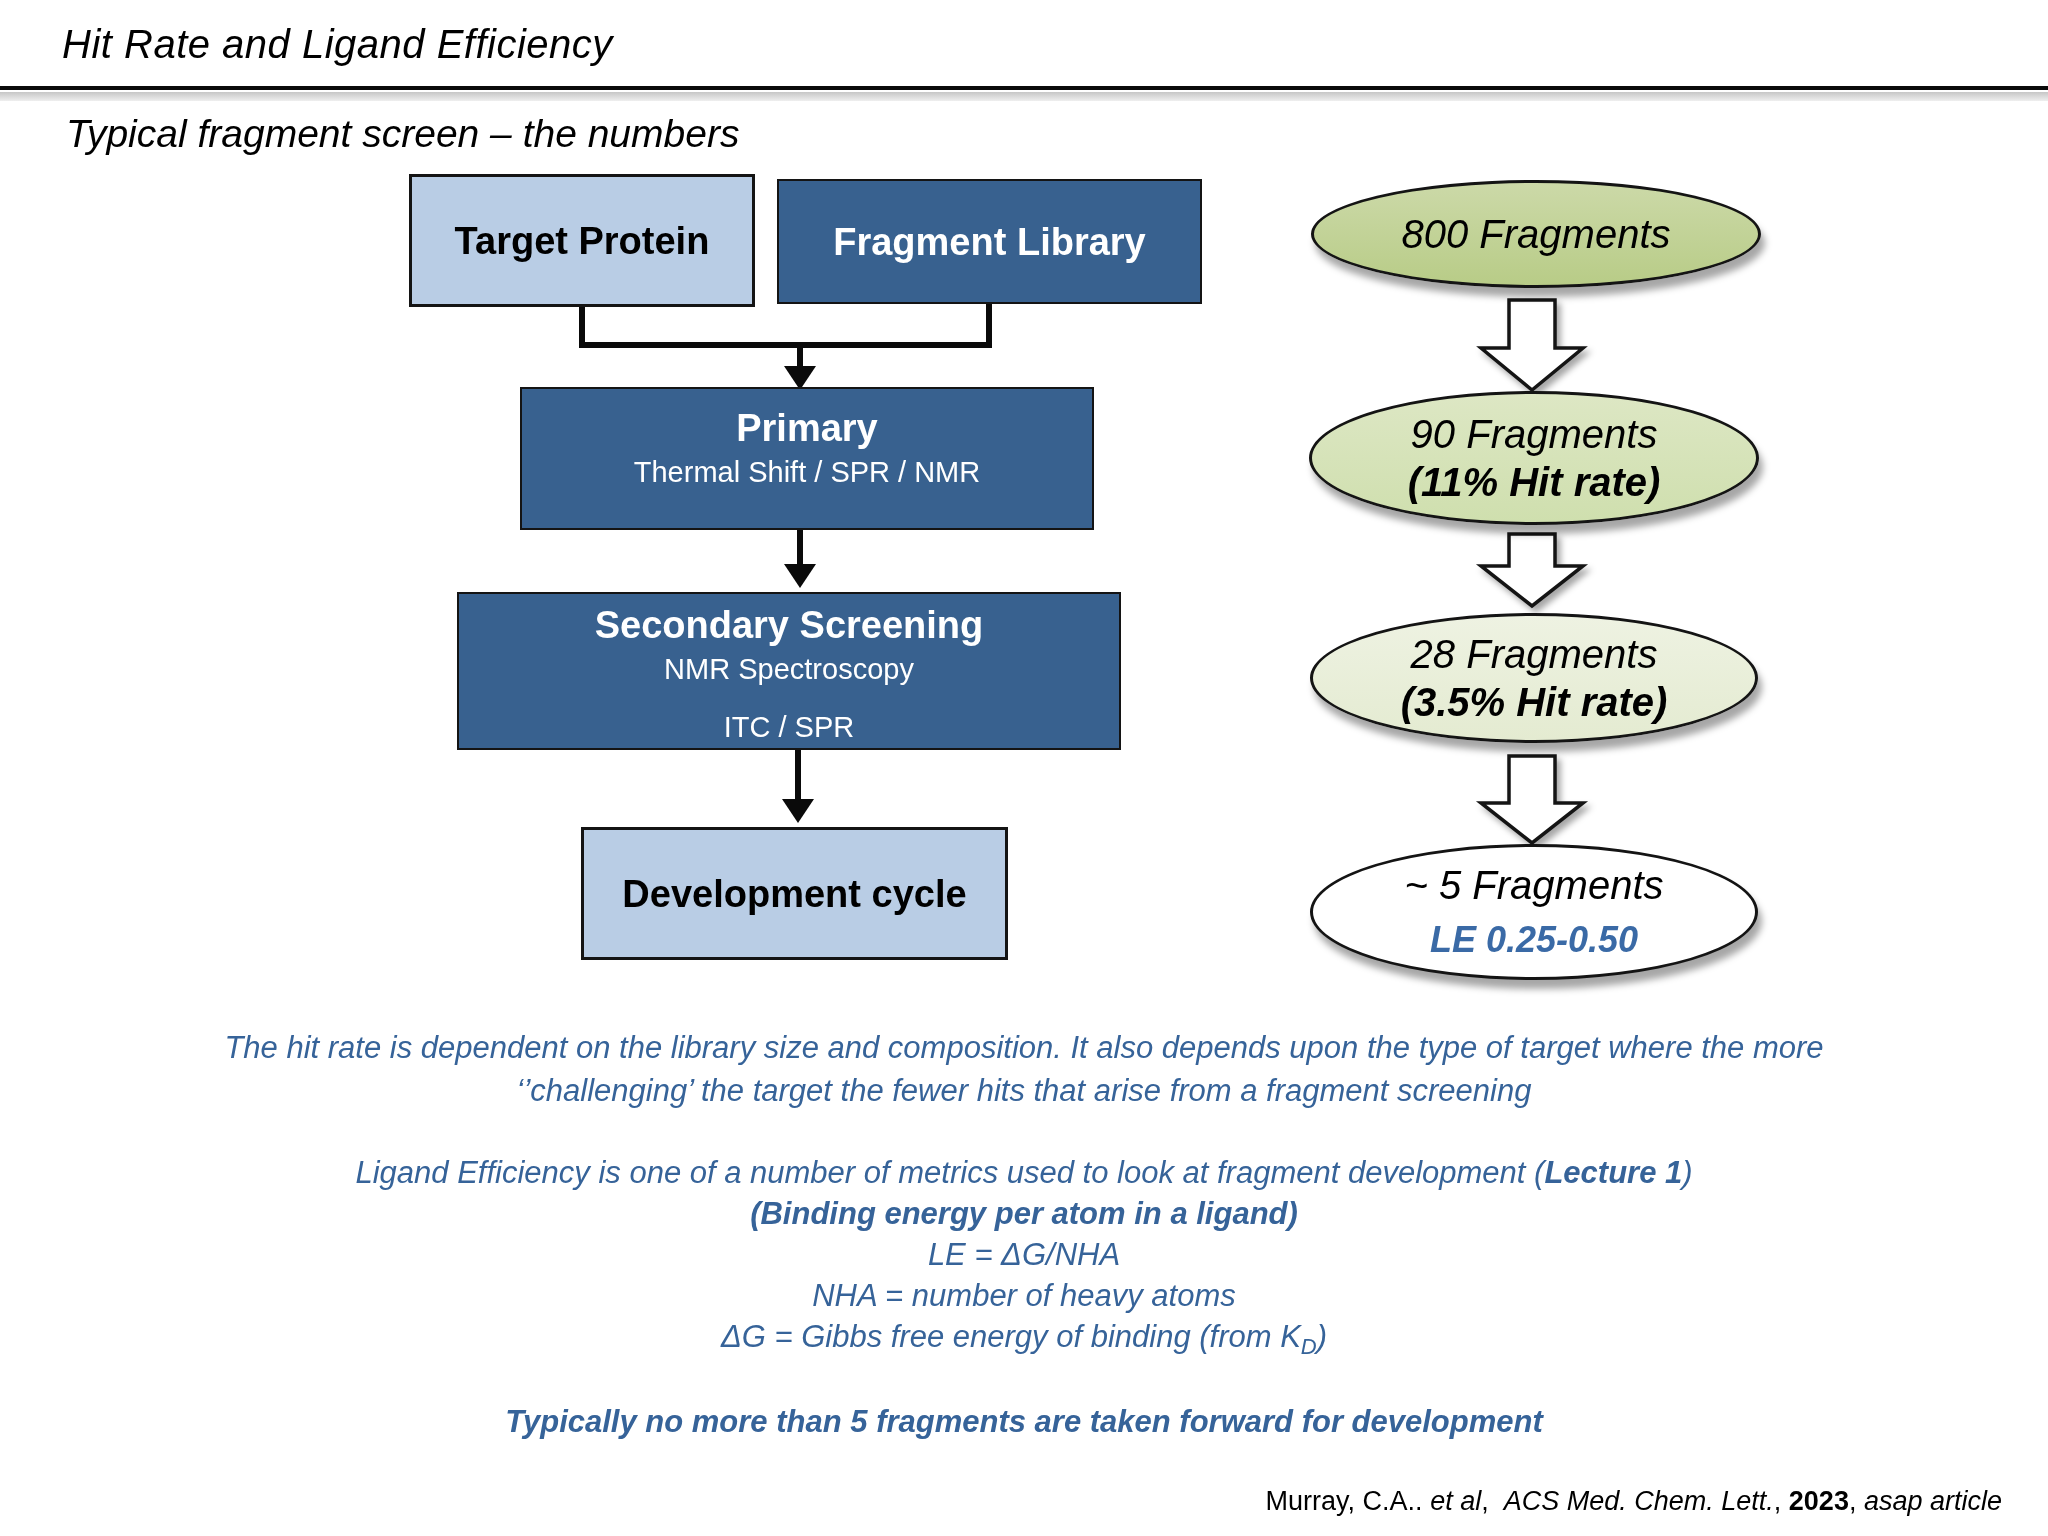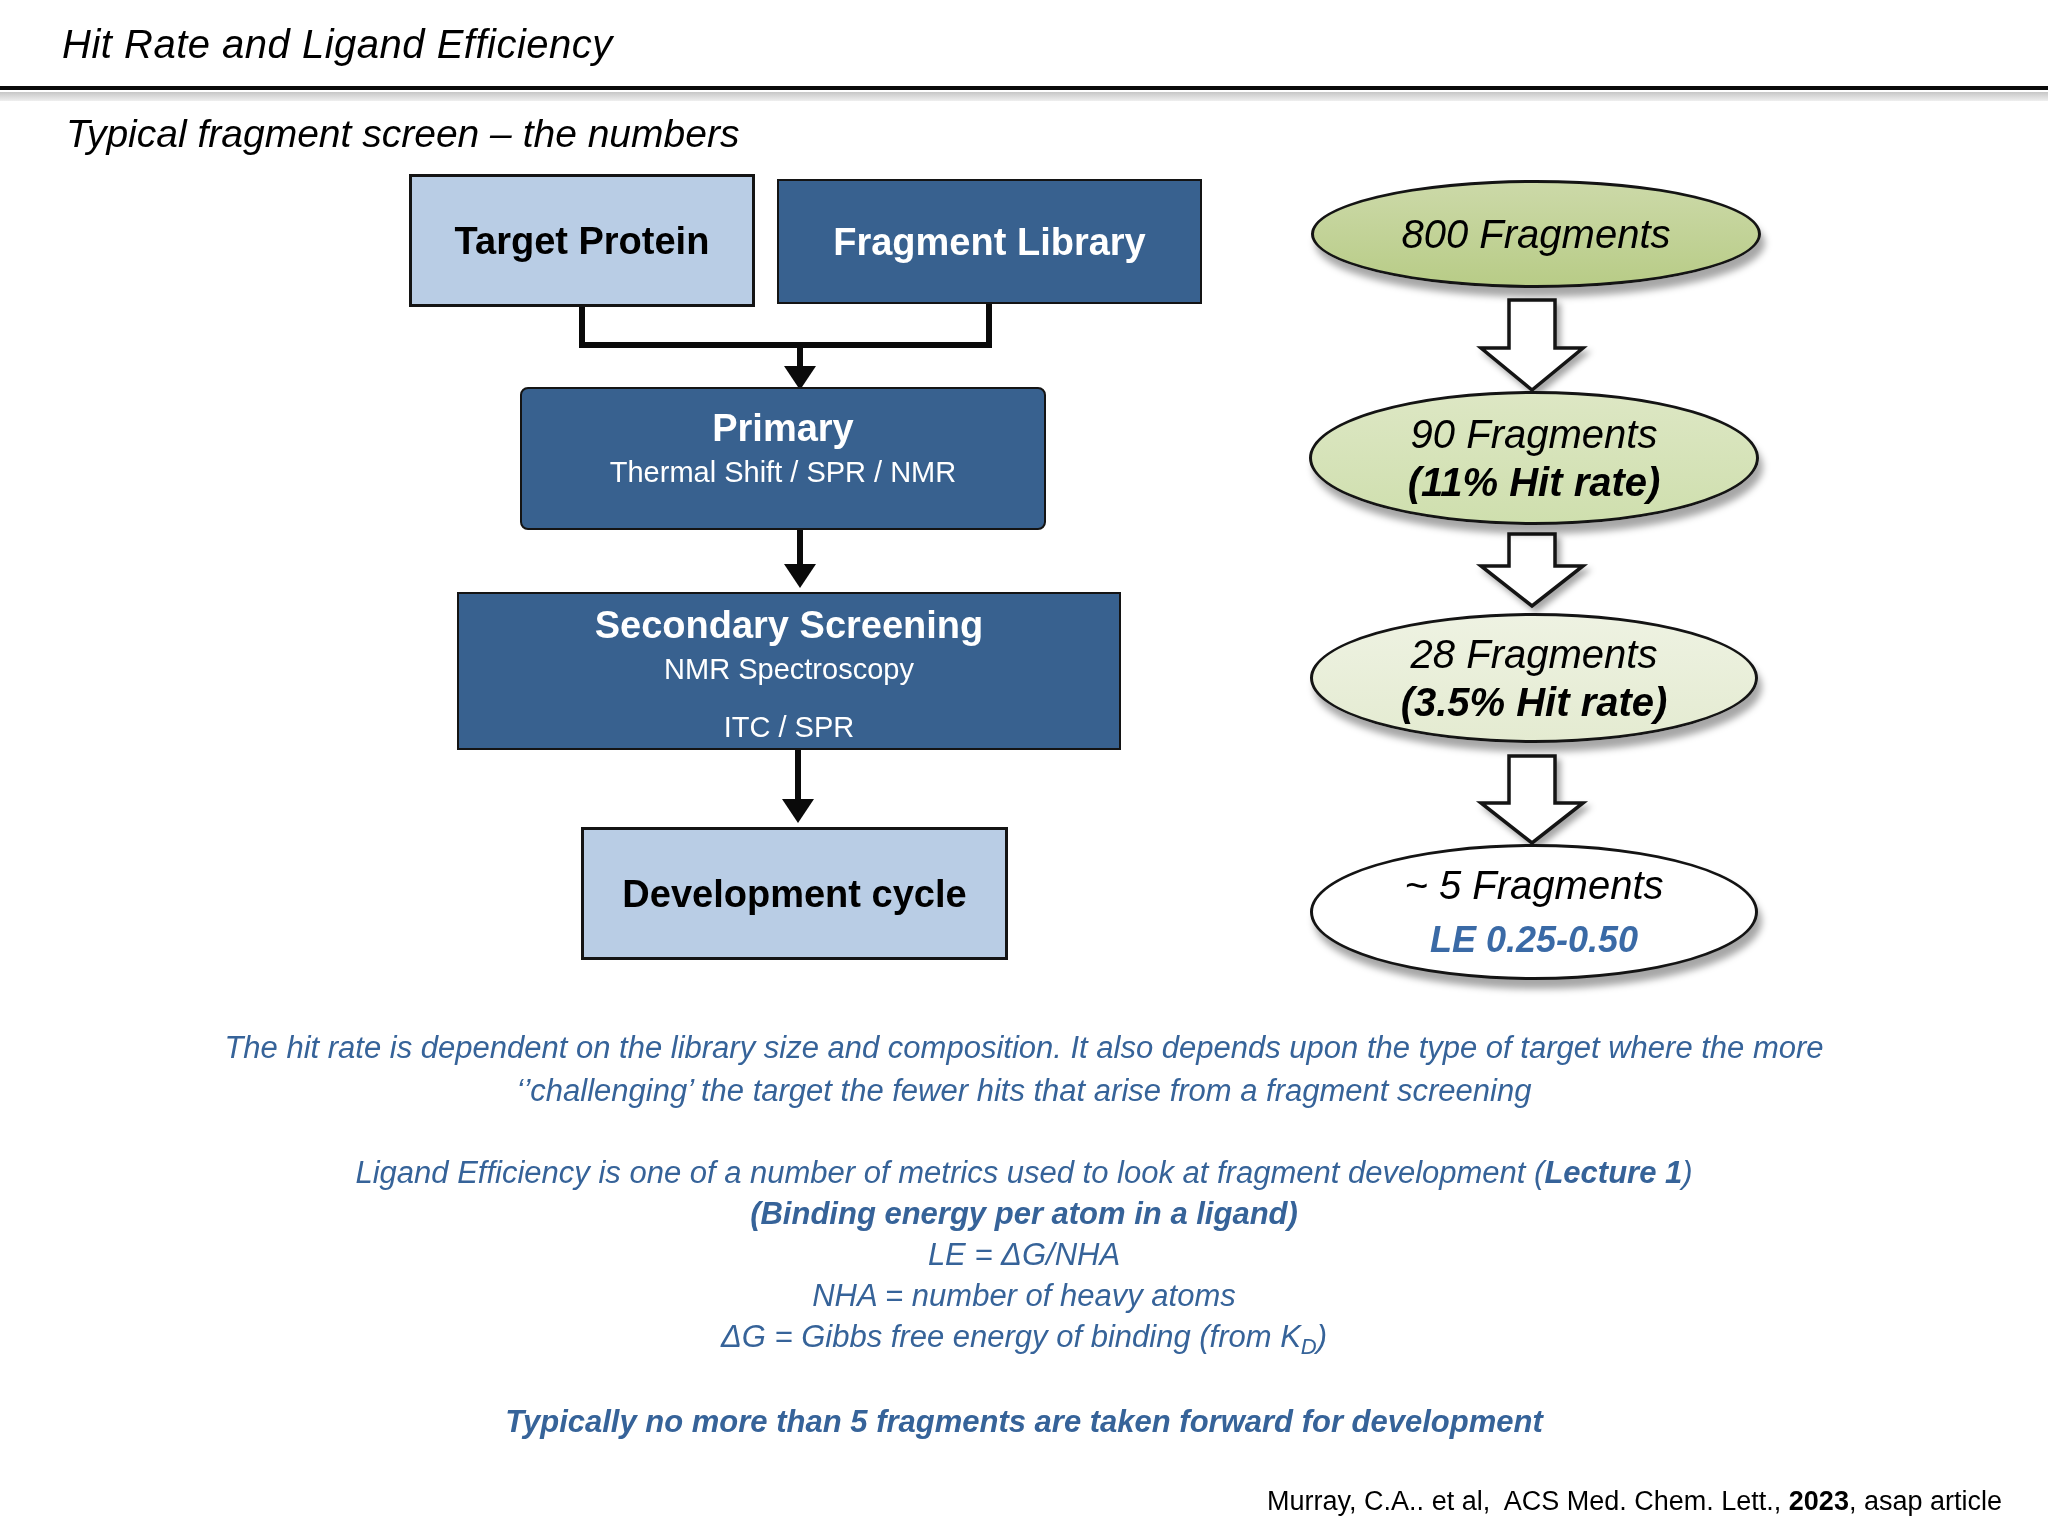--- a/index.html
+++ b/index.html
@@ -18,21 +18,21 @@
   .box{display:flex;flex-direction:column;align-items:center;justify-content:center;
        text-align:center;box-sizing:border-box;}
   .box.light{background:#b9cde5;border:3px solid #141414;color:#000;}
   .box.dark{background:#38618f;border:2px solid #141414;color:#fff;}
   .box .big{font-weight:bold;font-size:38px;line-height:46px;}
   .box .sub{font-size:29px;line-height:42px;font-weight:normal;}
   .box.toppad{justify-content:flex-start;}
 
   #box-target{left:409px;top:174px;width:346px;height:133px;}
   #box-library{left:777px;top:179px;width:425px;height:125px;}
-  #box-primary{left:520px;top:387px;width:526px;height:143px;padding-top:16px;border-radius:8px;}
+  #box-primary{left:520px;top:387px;width:574px;height:143px;padding-top:16px;}
   #box-secondary{left:457px;top:592px;width:664px;height:158px;padding-top:8px;}
   #box-dev{left:581px;top:827px;width:427px;height:133px;}
   .gap{height:16px;}
 
   
   .ellipse{border:3px solid #141414;border-radius:50%;
            box-shadow:4px 9px 7px rgba(0,0,0,0.35);
            display:flex;flex-direction:column;align-items:center;justify-content:center;
            text-align:center;box-sizing:border-box;font-style:italic;}
   .ellipse .l1{font-size:40px;line-height:48px;}
@@ -50,21 +50,21 @@
   .note{left:40px;width:1968px;text-align:center;font-style:italic;}
   .note .line{font-size:31px;line-height:43px;}
   #para1{top:1026px;}
   #para2{top:1152px;}
   #para2 .line{line-height:41px;}
   #para3{top:1400px;font-weight:bold;}
   .b{font-weight:bold;}
   sub.kd{font-size:22px;}
 
   .citation{right:46px;top:1486px;font-size:27px;white-space:pre-wrap;}
-  .citation .it{}
+  .citation .it{font-style:italic;}
   .citation .bold{font-weight:bold;}
 
   svg.overlay{position:absolute;left:0;top:0;pointer-events:none;}
   .barrow{fill:#ffffff;stroke:#141414;stroke-width:3.5px;
           filter:drop-shadow(4px 5px 3px rgba(0,0,0,0.35));}
 </style>
 </head>
 <body>
 
 <div class="slide">

